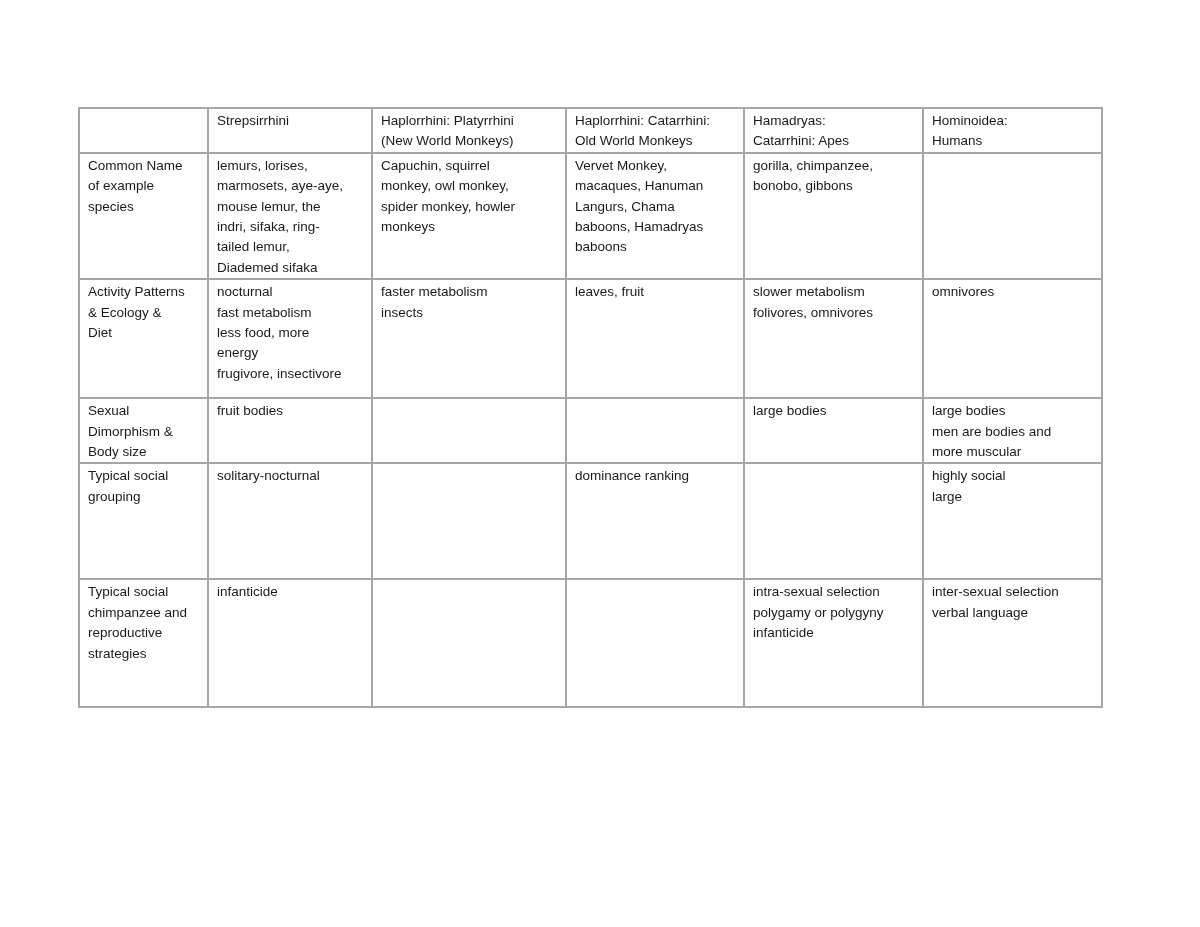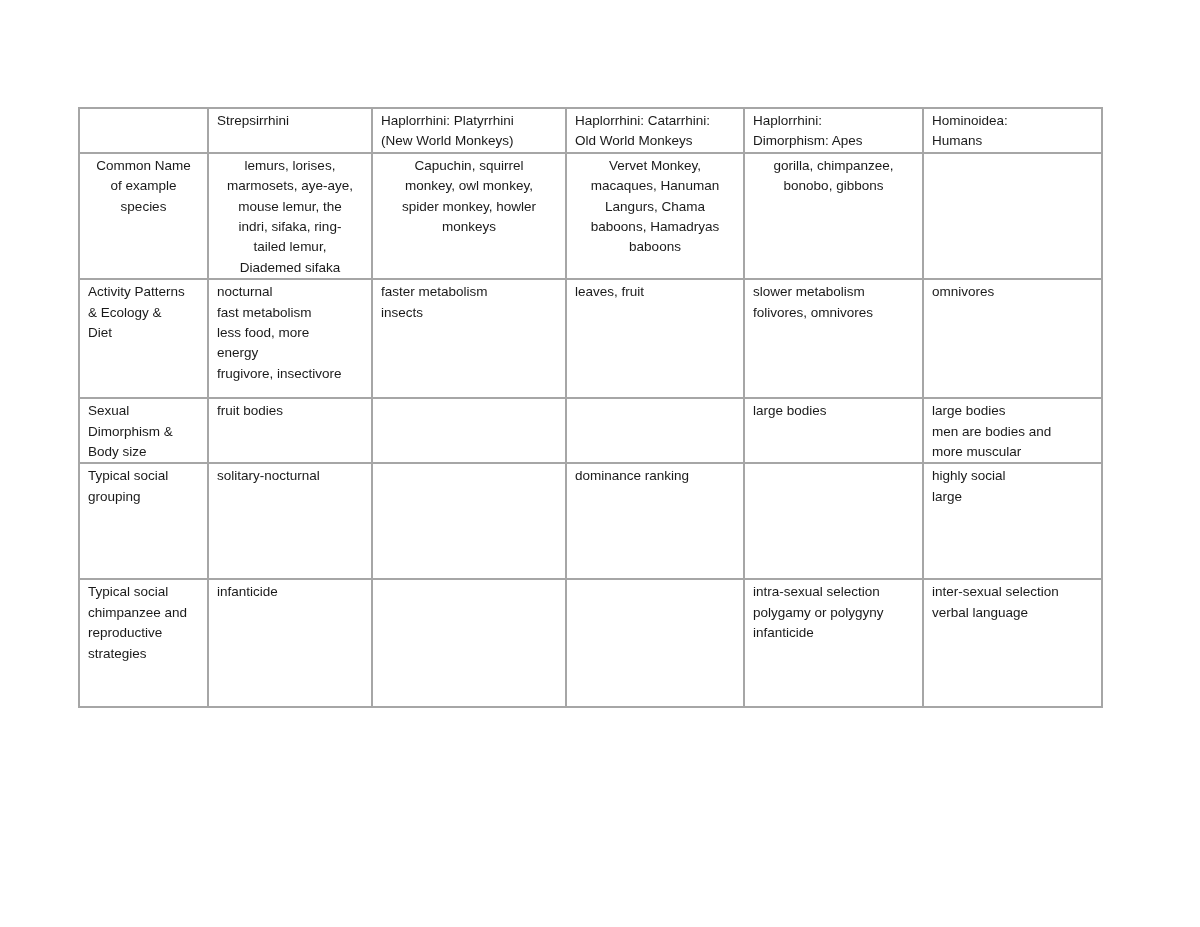--- a/index.html
+++ b/index.html
@@ -34,24 +34,24 @@
       <col style="width:178px">
       <col style="width:179px">
       <col style="width:179px">
     </colgroup>
     <tbody id="tbody">
       <tr style="height:42px">
         <td></td>
         <td><span class="line">Strepsirrhini</span></td>
         <td><span class="line">Haplorrhini: Platyrrhini</span><span class="line">(New World Monkeys)</span></td>
         <td><span class="line">Haplorrhini: Catarrhini:</span><span class="line">Old World Monkeys</span></td>
-        <td><span class="line">Haplorrhini:</span><span class="line">Dimorphism: Apes</span></td>
+        <td><span class="line">Hamadryas:</span><span class="line">Catarrhini: Apes</span></td>
         <td><span class="line">Hominoidea:</span><span class="line">Humans</span></td>
       </tr>
-    <tr style="height: 123px; text-align: center;">
+    <tr style="height: 123px;">
           <td><span class="line">Common Name</span><span class="line">of example</span><span class="line">species</span></td>
           <td><span class="line">lemurs, lorises,</span><span class="line">marmosets, aye-aye,</span><span class="line">mouse lemur, the</span><span class="line">indri, sifaka, ring-</span><span class="line">tailed lemur,</span><span class="line">Diademed sifaka</span></td>
           <td><span class="line">Capuchin, squirrel</span><span class="line">monkey, owl monkey,</span><span class="line">spider monkey, howler</span><span class="line">monkeys</span></td>
           <td><span class="line">Vervet Monkey,</span><span class="line">macaques, Hanuman</span><span class="line">Langurs, Chama</span><span class="line">baboons, Hamadryas</span><span class="line">baboons</span></td>
           <td><span class="line">gorilla, chimpanzee,</span><span class="line">bonobo,  gibbons</span></td>
           <td></td>
         </tr>
         <tr style="height: 119px; margin-top: 32px;">
           <td><span class="line">Activity Patterns</span><span class="line">&amp; Ecology &amp;</span><span class="line">Diet</span></td>
           <td><span class="line">nocturnal</span><span class="line">fast metabolism</span><span class="line">less food, more</span><span class="line">energy</span><span class="line">frugivore, insectivore</span></td>

